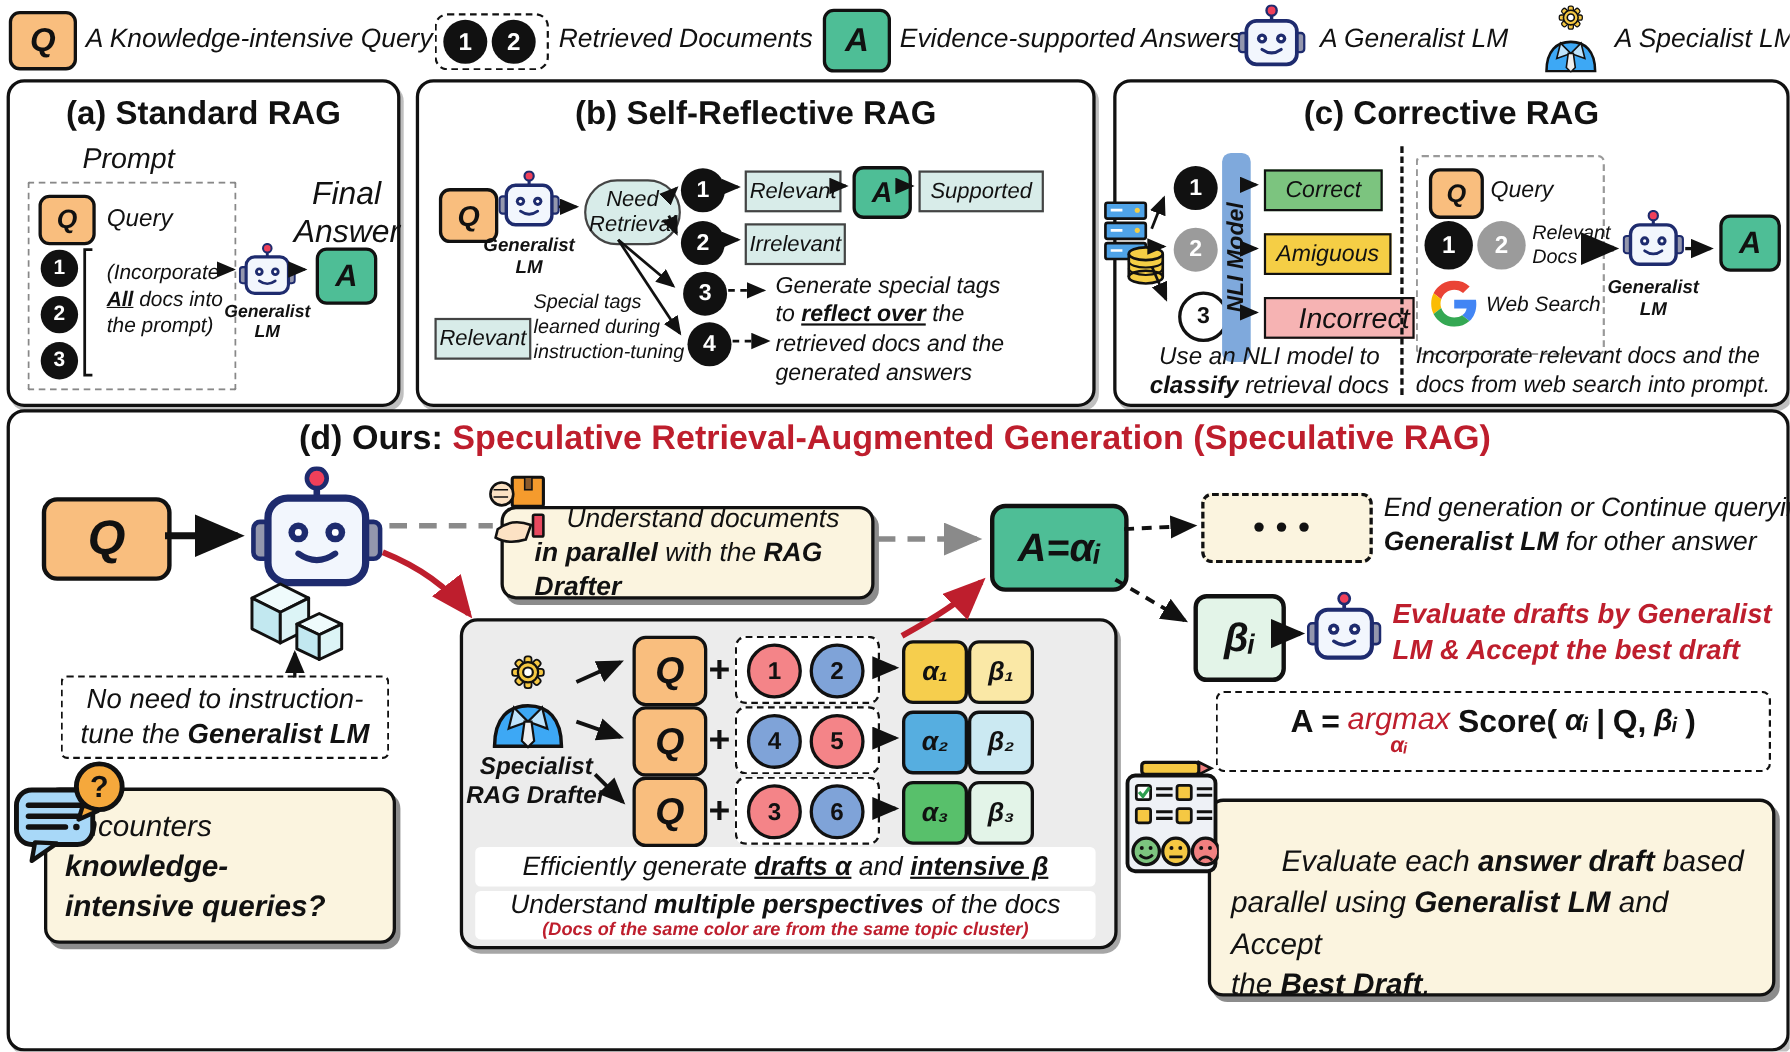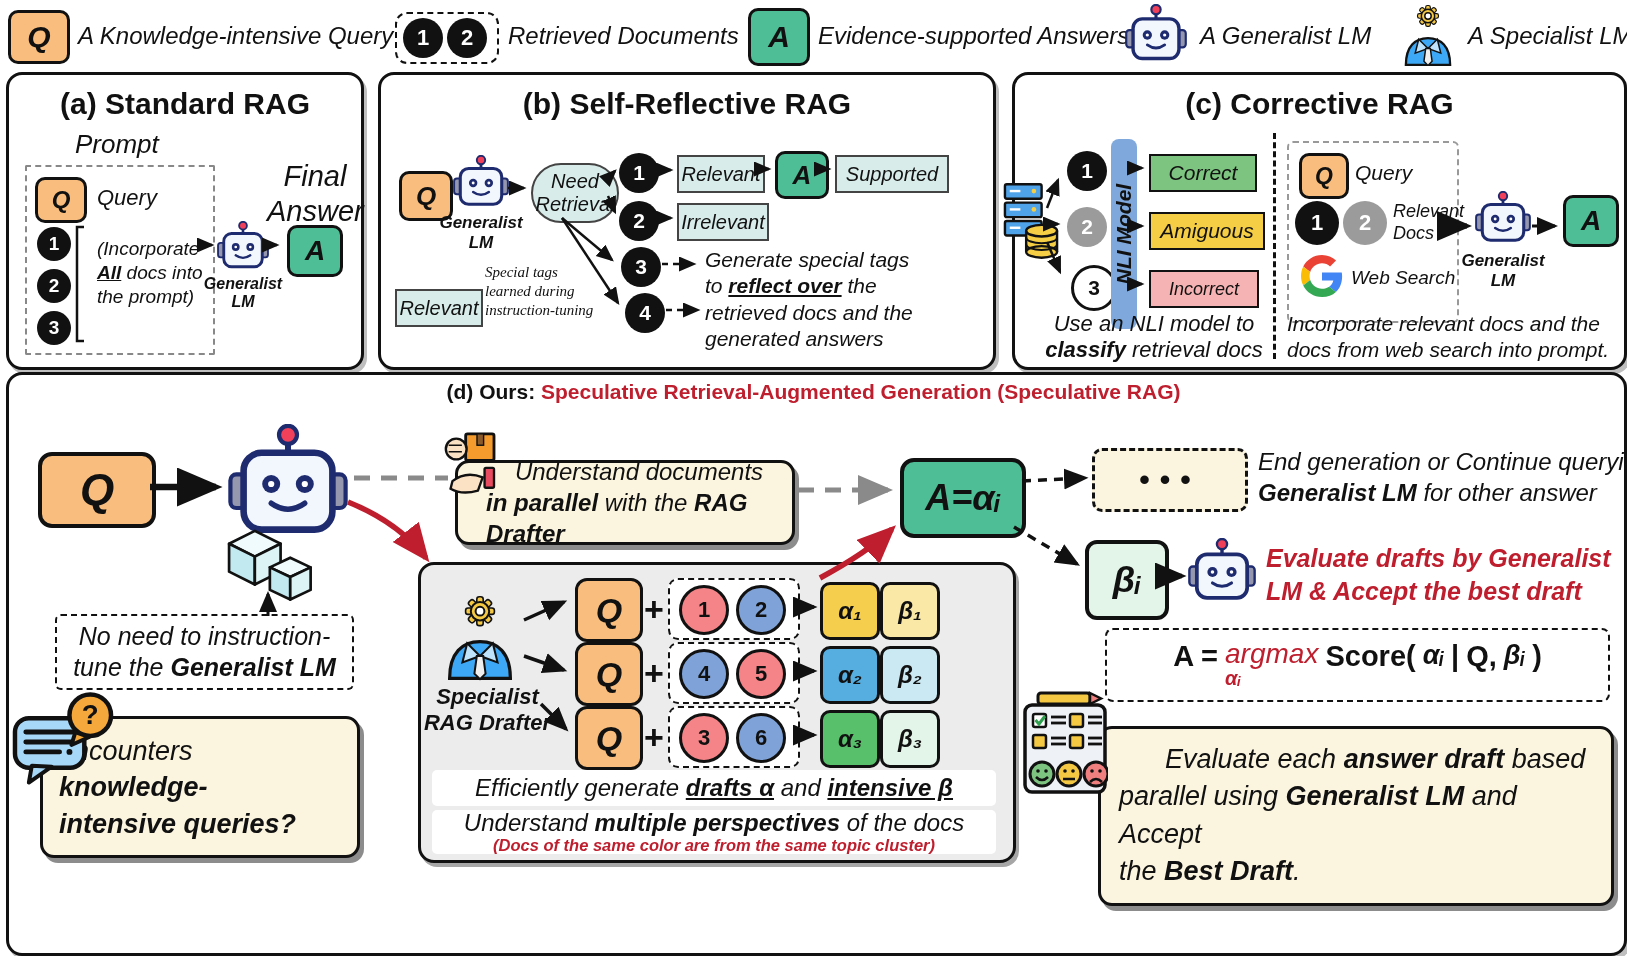--- a/index.html
+++ b/index.html
@@ -199,21 +199,21 @@
     </div>
   <div class="abs it" style="left:324px;top:172px;width:260px;font-size:21px;line-height:1.25;">
     <div>Generate special tags</div>
     <div><span>to </span><span class="ub">reflect over</span><span> the</span></div>
     <div>retrieved docs and the</div>
     <div>generated answers</div>
   </div>
   <div class="tag" style="left:14px;top:214px;width:84px;height:34px;font-size:20px;">
     <span>Relevant</span>
     </div>
-  <div class="abs it" style="left:104px;top:188px;width:190px;font-size:15px;line-height:1.25;font-family:Liberation Serif, serif;">
+  <div class="abs it" style="left:104px;top:188px;width:190px;font-size:18px;line-height:1.25;">
     <div>Special tags</div>
     <div>learned during</div>
     <div>instruction-tuning</div>
   </div>
 </div>
 
 <div class="panel lvl" style="left:1012px;top:72px;width:609px;height:292px;">
   <div class="ptitle" style="top:12px;">(c) Corrective RAG</div>
   <div class="abs" style="left:-12px;top:106px;">
     <svg width="56" height="80" viewBox="0 0 58 80">
@@ -255,21 +255,21 @@
     </div>
   <div class="abs ctr" style="left:96px;top:64px;width:26px;height:190px;background:var(--nli-blue,#7FA9DC);border-radius:8px;">
     <span class="b it nw" style="transform:rotate(-90deg);font-size:21px;">NLI Model</span>
   </div>
   <div class="tag" style="left:134px;top:79px;width:104px;height:34px;font-size:21px;background:var(--correct-green,#7CC47F);border:2.5px solid #111;">
     <span>Correct</span>
     </div>
   <div class="tag" style="left:134px;top:137px;width:112px;height:34px;font-size:21px;background:var(--ambiguous-yellow,#F5CE45);border:2.5px solid #111;">
     <span>Amiguous</span>
     </div>
-  <div class="tag" style="left:134px;top:195px;width:106px;height:34px;font-size:18px;background:var(--incorrect-pink,#F6B3B3);border:2.5px solid #111;">
+  <div class="tag" style="left:134px;top:195px;width:106px;height:34px;font-size:26px;background:var(--incorrect-pink,#F6B3B3);border:2.5px solid #111;padding-left:27px;">
     <span>Incorrect</span>
     </div>
   <div class="abs it" style="left:-6px;top:236px;width:290px;text-align:center;font-size:22px;line-height:1.2;">
     <div>Use an NLI model to</div>
     <div><span class="b">classify</span><span> retrieval docs</span></div>
   </div>
   <div class="abs" style="left:258px;top:58px;height:226px;border-left:3px dashed #111;"></div>
   <div class="dashbox" style="left:272px;top:66px;width:168px;height:178px;border-color:#999;"></div>
   <div class="qbox" style="left:284px;top:78px;width:44px;height:40px;font-size:23px;">
     <span>Q</span>
@@ -316,21 +316,21 @@
     <span>A</span>
     </div>
   <div class="abs it" style="left:272px;top:236px;width:334px;font-size:21px;line-height:1.25;">
     <div class="nw">Incorporate relevant docs and the</div>
     <div class="nw">docs from web search into prompt.</div>
   </div>
 </div>
 
 <div class="panel lvl" style="left:6px;top:372px;width:1615px;height:578px;"></div>
 
-<div class="abs b nw" style="left:0;top:380px;width:1627px;text-align:center;font-size:21px;z-index:11;">
+<div class="abs b nw" style="left:0;top:380px;width:1627px;text-align:center;font-size:31px;z-index:11;">
   <span>(d) Ours: </span><span class="red">Speculative Retrieval-Augmented Generation (Speculative RAG)</span>
 </div>
 
 <div class="qbox lvl" style="left:38px;top:452px;width:110px;height:68px;font-size:44px;border-width:4px;border-radius:14px;">
   <span>Q</span>
   </div>
 
 <div class="abs lvl" style="left:228px;top:424px;z-index:12;">
   <svg width="120" height="120" viewBox="0 0 100 100">
     <line x1="50" y1="24" x2="50" y2="10" stroke="#1E2B6E" stroke-width="5"></line>
@@ -410,21 +410,21 @@
   </svg>
 </div>
 
 <div class="abs b it red lvl" style="left:1266px;top:542px;width:364px;font-size:25px;line-height:1.3;">
   <div class="nw">Evaluate drafts by Generalist</div>
   <div class="nw">LM &amp; Accept the best draft</div>
 </div>
 
 <div class="dashbox lvl" style="left:1105px;top:628px;width:505px;height:74px;border-color:#111;border-radius:8px;display:flex;align-items:flex-start;justify-content:center;gap:7px;padding-top:10px;box-sizing:border-box;">
   <span class="b" style="font-size:29px;">A = </span>
-  <span style="display:inline-flex;flex-direction:column;line-height:1;">
+  <span style="display:inline-flex;flex-direction:column;align-items:center;line-height:1;">
     <span class="red it" style="font-size:28px;">argmax</span>
     <span class="red b it" style="font-size:20px;">αᵢ</span>
   </span>
   <span class="b" style="font-size:29px;">Score(</span>
   <span class="b it" style="font-size:27px;">αᵢ</span>
   <span class="b" style="font-size:29px;">|</span>
   <span class="b" style="font-size:29px;">Q,</span>
   <span class="b it" style="font-size:27px;">βᵢ</span>
   <span class="b" style="font-size:29px;">)</span>
 </div>
@@ -570,21 +570,21 @@
         <circle cx="78" cy="81" r="1.8"></circle>
       </g>
     <g stroke="#111" stroke-width="2.5" fill="none">
         <path d="M14 87 Q20 93 26 87"></path>
         <path d="M41 89 H53"></path>
         <path d="M68 92 Q74 86 80 92"></path>
       </g>
   </svg>
 </div>
 <div class="cream lvl" style="left:1098px;top:726px;width:516px;height:180px;font-style:italic;font-size:27px;line-height:1.38;padding:12px 10px 0 18px;box-sizing:border-box;">
-  <div style="padding-left:46px;"><span>Evaluate each </span><span class="b">answer draft</span><span> based</span></div>
+  <div style="padding-left:46px;margin-top:24px;"><span>Evaluate each </span><span class="b">answer draft</span><span> based</span></div>
   <div><span>parallel using </span><span class="b">Generalist LM</span><span> and Accept</span></div>
   <div><span>the </span><span class="b">Best Draft</span><span>.</span></div>
 </div>
 
 <div class="banner" style="left:24px;width:336px;background:var(--banner-teal,#5AA2B9);clip-path:polygon(0 0,94% 0,100% 50%,94% 100%,0 100%,5% 50%);">
   <span>Query </span>
     <span class="b">Generalist LM</span>
 </div>
 <div class="banner" style="left:352px;width:662px;background:var(--banner-salmon,#F8958A);clip-path:polygon(0 0,97% 0,100% 50%,97% 100%,0 100%,2.6% 50%);">
   <span>Call </span>

